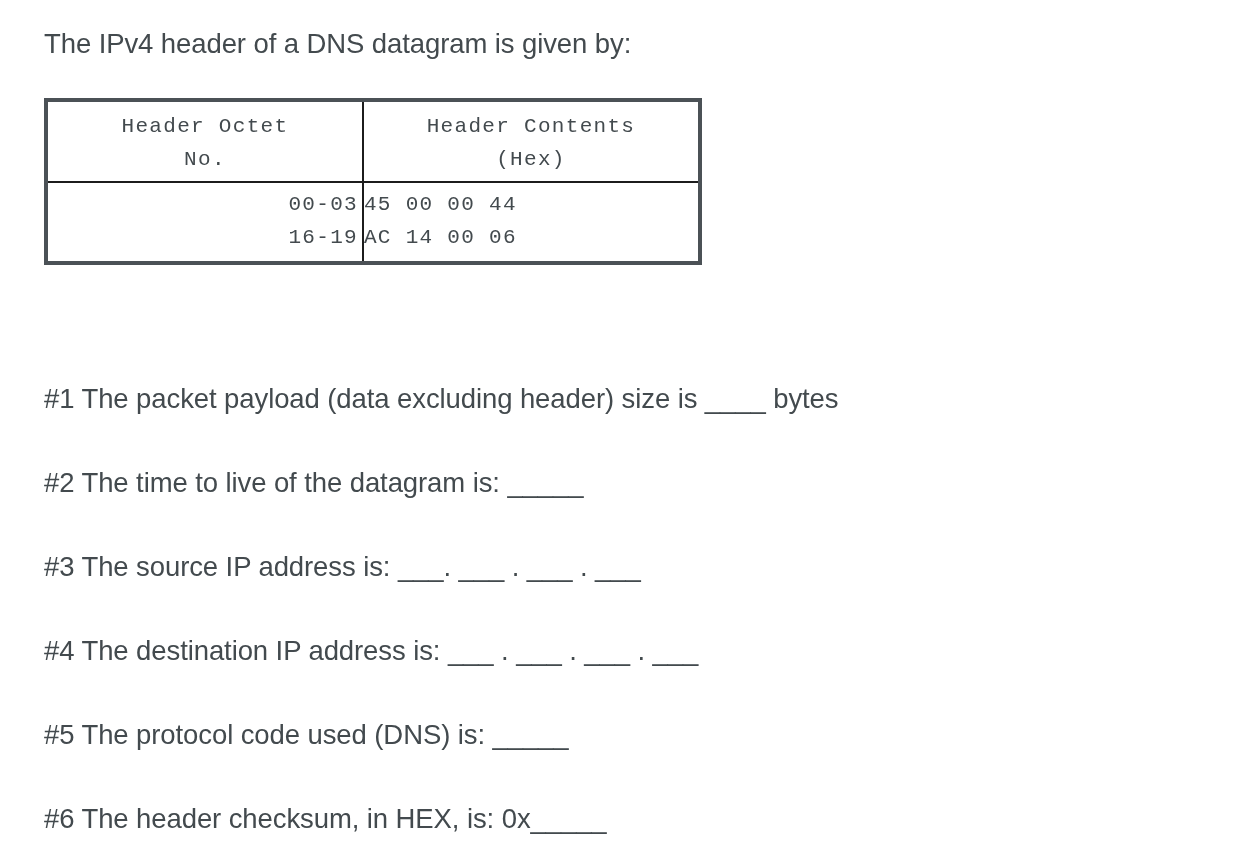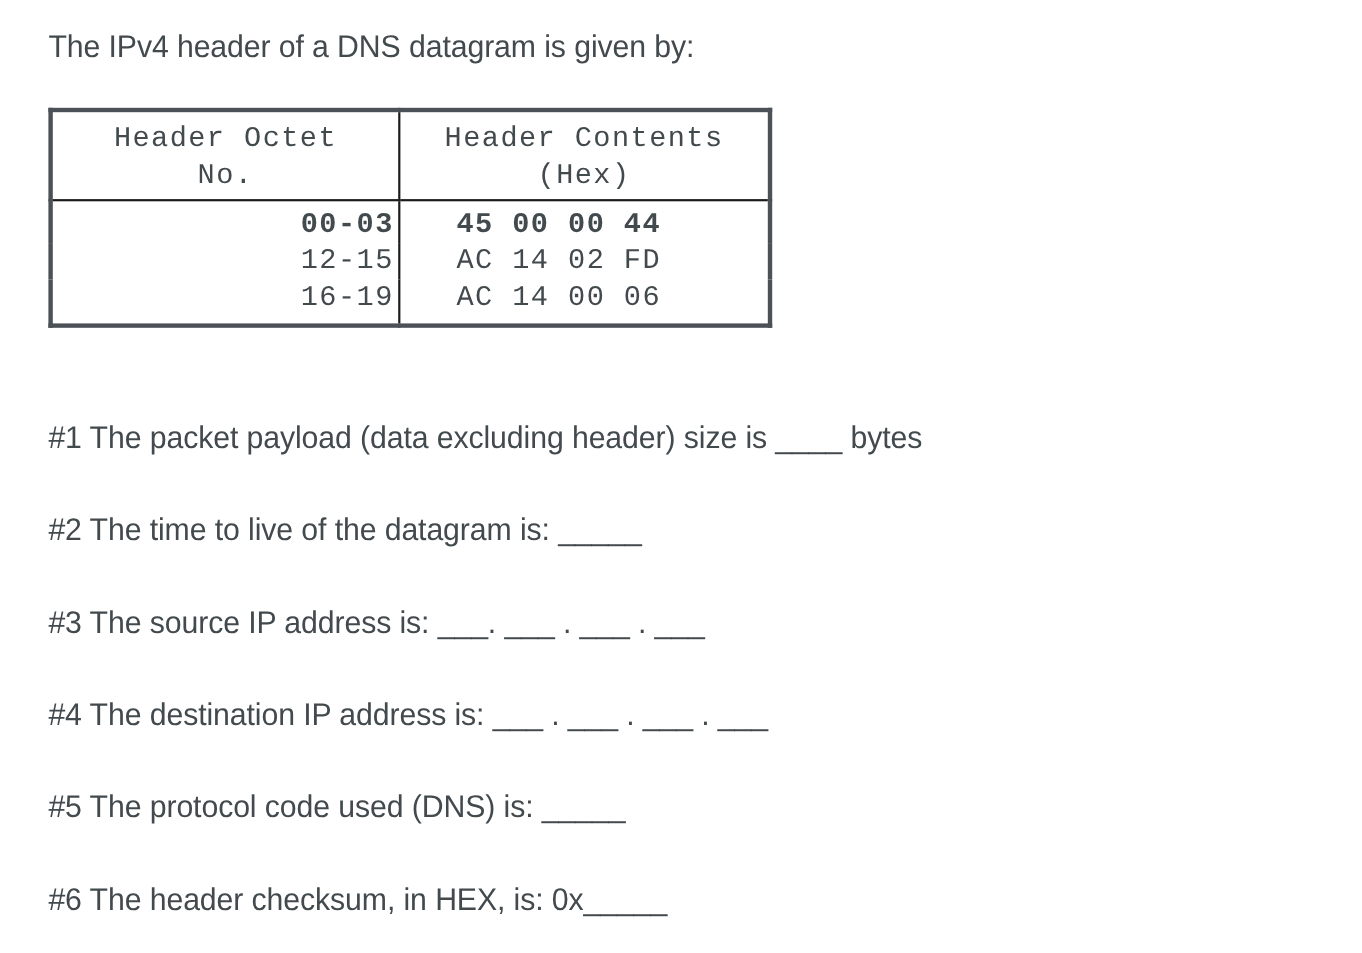--- a/index.html
+++ b/index.html
@@ -49,45 +49,45 @@
     background: #ffffff;
     table-layout: fixed;
     font-family: "Liberation Mono", "DejaVu Sans Mono", monospace;
   }
   .hdr-table col.c1 { width: 315px; }
   .hdr-table col.c2 { width: 335px; }
 
   .hdr-table th,
   .hdr-table td {
     font-weight: normal;
-    font-size: 26px;
+    font-size: 21px;
     line-height: 33px;
     color: #434a4e;
     padding: 0;
     letter-spacing: 1.3px;
   }
 
   .hdr-table thead th {
     text-align: center;
     padding-top: 8px;
     padding-bottom: 5px;
     border-bottom: 2px solid #1c1c1c;
   }
   .hdr-table thead th.col-octet { border-right: 2px solid #1c1c1c; }
 
   .hdr-table tbody td.cell-octet {
     text-align: right;
     padding-right: 4px;
     border-right: 2px solid #1c1c1c;
   }
   .hdr-table tbody td.cell-hex {
-    text-align: center;
+    text-align: left;
     padding-right: 46px;
   }
-  .hdr-table tbody tr:first-child td { padding-top: 5px; font-weight: bold; }
+  .hdr-table tbody tr:first-child td { padding-top: 5px; }
   .hdr-table tbody tr:last-child  td { padding-bottom: 7px; }
 
   
   .questions {
     position: absolute;
     left: 44px;
     top: 378px;
     width: 1180px;
   }
   .question {
@@ -124,24 +124,20 @@
           <span>(Hex)</span>
         </th>
       </tr>
     </thead>
     <tbody>
       <tr>
         <td class="cell-octet">00-03</td>
         <td class="cell-hex">45 00 00 44</td>
       </tr>
       <tr>
-        <td class="cell-octet">12-15</td>
-        <td class="cell-hex">AC 14 02 FD</td>
-      </tr>
-      <tr>
         <td class="cell-octet">16-19</td>
         <td class="cell-hex">AC 14 00 06</td>
       </tr>
     </tbody>
   </table>
 
   <div class="questions">
     <div class="question">#1 The packet payload (data excluding header) size is ____ bytes</div>
     <div class="question">#2 The time to live of the datagram is: _____</div>
     <div class="question">#3 The source IP address is: ___. ___ . ___ . ___</div>

